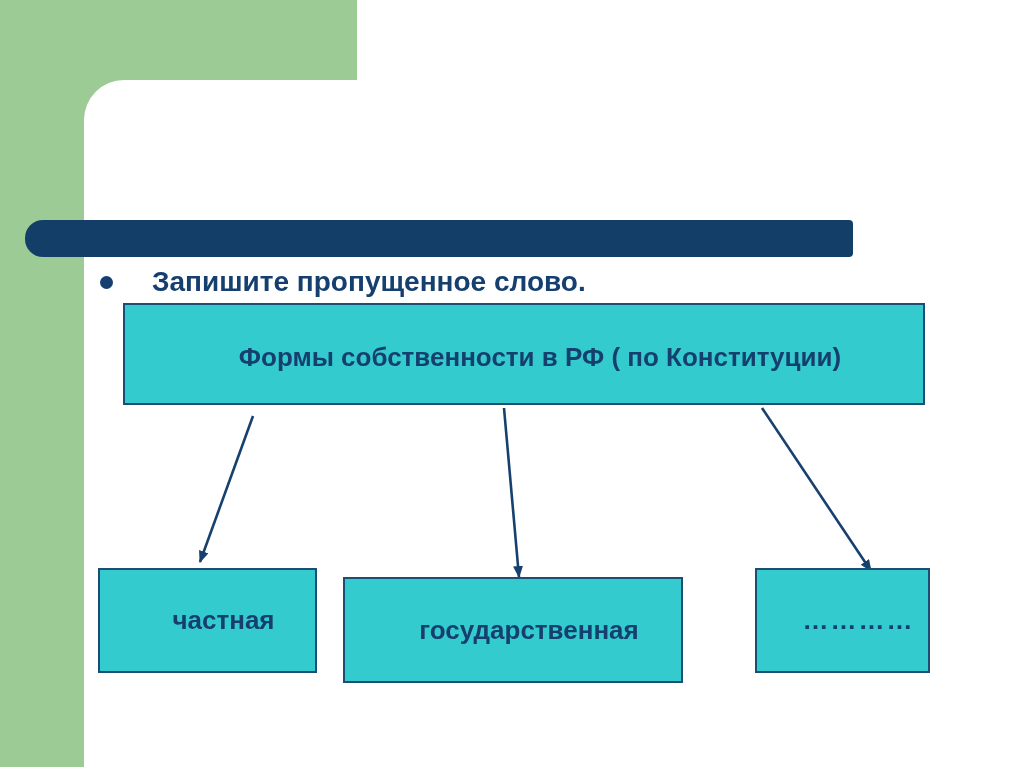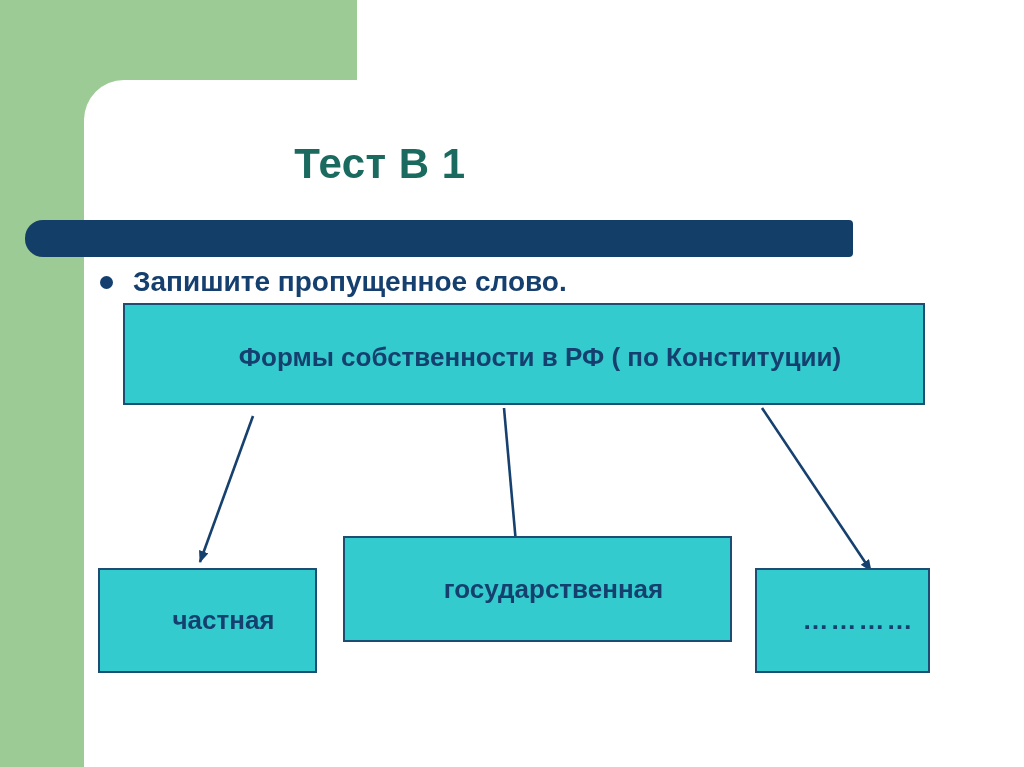--- a/index.html
+++ b/index.html
@@ -51,21 +51,21 @@
   }
   .divider-bar {
     position: absolute; left: 25px; top: 220px;
     width: 828px; height: 37px;
     background: var(--bar_navy);
     border-radius: 18px 4px 4px 18px;
   }
   .bullet-row {
     position: absolute; left: 100px; top: 266px;
     display: flex; align-items: center;
-    gap: 20px;
+    gap: 39px;
   }
   .bullet-dot {
     width: 13px; height: 13px;
     border-radius: 50%;
     background: var(--text_navy);
     flex: 0 0 auto;
   }
   .bullet-text {
     font-size: 28px; font-weight: bold;
     color: var(--text_navy);
@@ -82,38 +82,37 @@
     padding-left: 32px;
   }
   .main-box {
     left: 123px; top: 303px;
     width: 802px; height: 102px;
     font-size: 26px;
     padding-top: 6px;
   }
   .child-box { font-size: 26px; }
   .child-box-1 { left: 98px;  top: 568px; width: 219px; height: 105px; }
-  .child-box-2 { left: 343px; top: 536px; width: 389px; height: 106px; }
+  .child-box-2 { left: 343px; top: 577px; width: 340px; height: 106px; }
   .child-box-3 { left: 755px; top: 568px; width: 175px; height: 105px; letter-spacing: 2px; }
   .arrow-layer {
     position: absolute; left: 0; top: 0;
     width: 1024px; height: 767px;
     pointer-events: none;
   }
 </style>
 </head>
 <body>
 
 <div id="slide">
 
   <div class="green-top"></div>
   <div class="green-side"></div>
   <div class="white-area"></div>
 
-  <div class="slide-title">Тест В 1</div>
 
   <div class="divider-bar"></div>
 
   <div class="bullet-row">
     <span class="bullet-dot"></span>
     <span class="bullet-text">Запишите пропущенное слово.</span>
   </div>
 
   <div class="diagram-box main-box">
     <span>Формы собственности в РФ ( по Конституции)</span>

